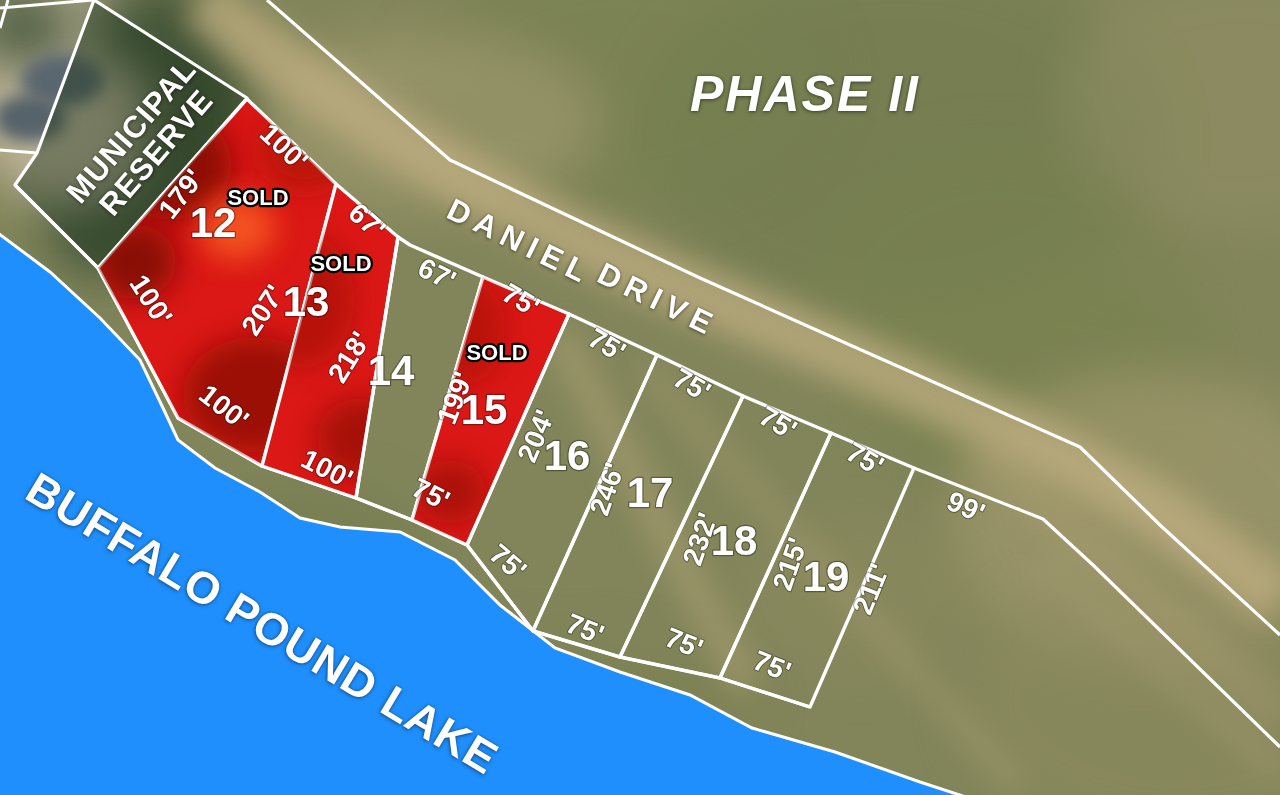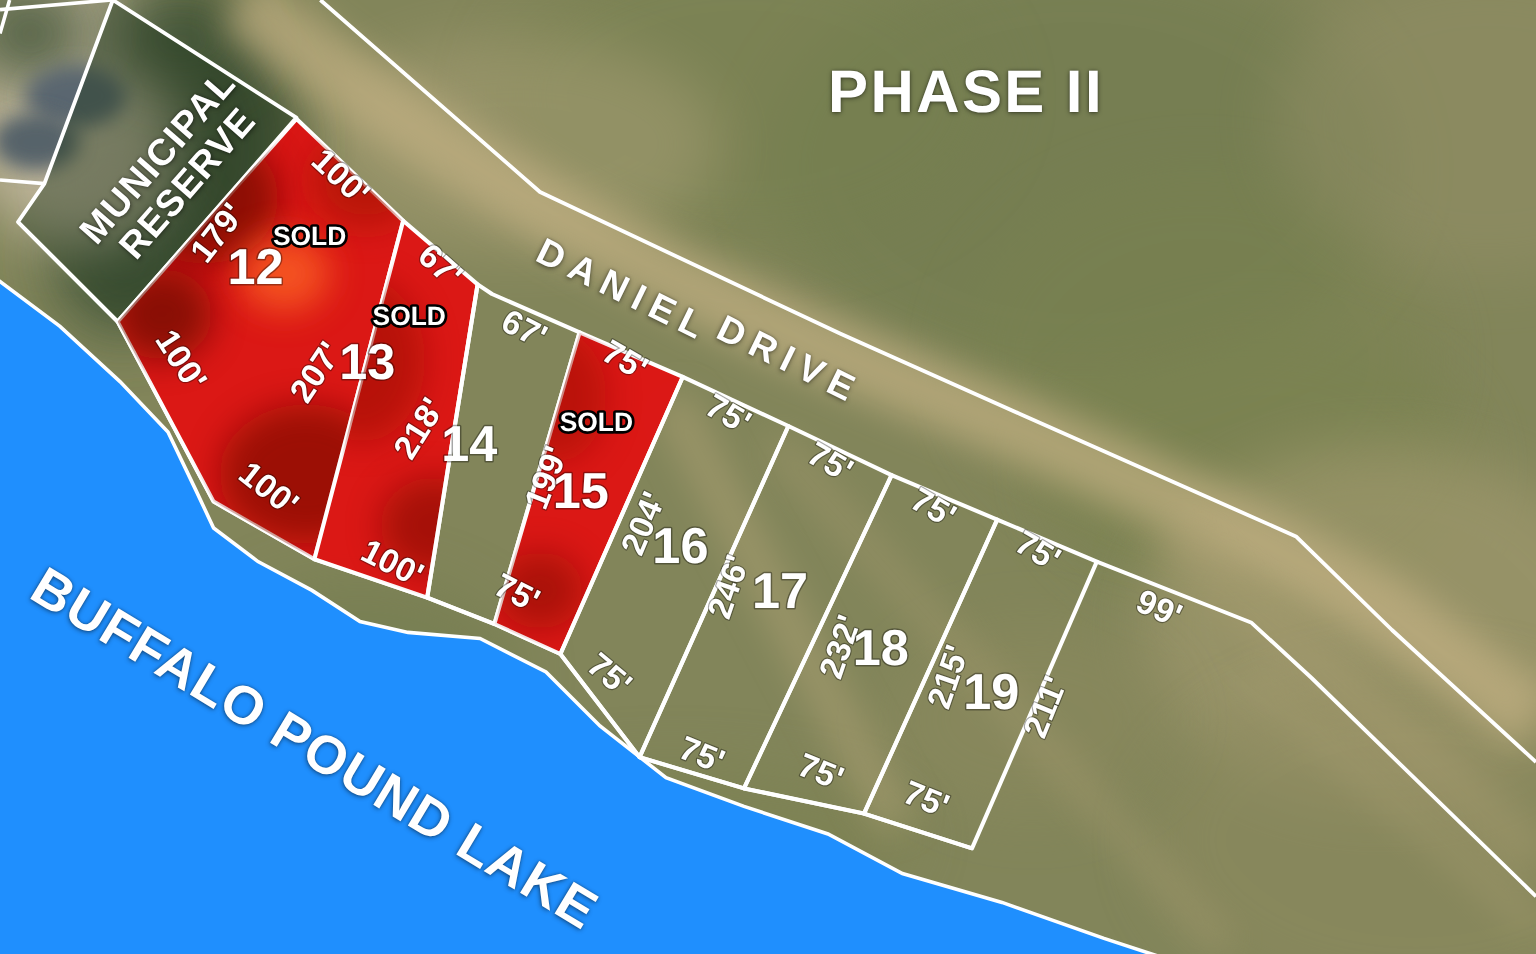--- a/index.html
+++ b/index.html
@@ -135,21 +135,21 @@
       <text x="0" y="0" fill="#fff" font-family="&quot;Liberation Sans&quot;,&quot;DejaVu Sans&quot;,sans-serif" font-weight="bold" font-size="22" text-anchor="middle" dominant-baseline="central" transform="translate(341,263) rotate(0)" stroke="#000" stroke-width="4.5" paint-order="stroke" stroke-linejoin="round">SOLD</text>
       <text x="0" y="0" fill="#fff" font-family="&quot;Liberation Sans&quot;,&quot;DejaVu Sans&quot;,sans-serif" font-weight="bold" font-size="42" text-anchor="middle" dominant-baseline="central" transform="translate(391,370) rotate(0)" stroke="rgba(0,0,0,0.35)" stroke-width="2.5" paint-order="stroke" stroke-linejoin="round">14</text>
       <text x="0" y="0" fill="#fff" font-family="&quot;Liberation Sans&quot;,&quot;DejaVu Sans&quot;,sans-serif" font-weight="bold" font-size="42" text-anchor="middle" dominant-baseline="central" transform="translate(484,409) rotate(0)" stroke="rgba(0,0,0,0.35)" stroke-width="2.5" paint-order="stroke" stroke-linejoin="round">15</text>
       <text x="0" y="0" fill="#fff" font-family="&quot;Liberation Sans&quot;,&quot;DejaVu Sans&quot;,sans-serif" font-weight="bold" font-size="22" text-anchor="middle" dominant-baseline="central" transform="translate(497,352) rotate(0)" stroke="#000" stroke-width="4.5" paint-order="stroke" stroke-linejoin="round">SOLD</text>
       <text x="0" y="0" fill="#fff" font-family="&quot;Liberation Sans&quot;,&quot;DejaVu Sans&quot;,sans-serif" font-weight="bold" font-size="42" text-anchor="middle" dominant-baseline="central" transform="translate(567,455) rotate(0)" stroke="rgba(0,0,0,0.35)" stroke-width="2.5" paint-order="stroke" stroke-linejoin="round">16</text>
       <text x="0" y="0" fill="#fff" font-family="&quot;Liberation Sans&quot;,&quot;DejaVu Sans&quot;,sans-serif" font-weight="bold" font-size="42" text-anchor="middle" dominant-baseline="central" transform="translate(650,492) rotate(0)" stroke="rgba(0,0,0,0.35)" stroke-width="2.5" paint-order="stroke" stroke-linejoin="round">17</text>
       <text x="0" y="0" fill="#fff" font-family="&quot;Liberation Sans&quot;,&quot;DejaVu Sans&quot;,sans-serif" font-weight="bold" font-size="42" text-anchor="middle" dominant-baseline="central" transform="translate(734,540) rotate(0)" stroke="rgba(0,0,0,0.35)" stroke-width="2.5" paint-order="stroke" stroke-linejoin="round">18</text>
       <text x="0" y="0" fill="#fff" font-family="&quot;Liberation Sans&quot;,&quot;DejaVu Sans&quot;,sans-serif" font-weight="bold" font-size="42" text-anchor="middle" dominant-baseline="central" transform="translate(826,576) rotate(0)" stroke="rgba(0,0,0,0.35)" stroke-width="2.5" paint-order="stroke" stroke-linejoin="round">19</text>
     </svg>
 
-  <div class="maplabel" id="phase-label" style="left:805px;top:76px;">PHASE II</div>
+  <div class="maplabel" id="phase-label" style="left:805px;top:94px;font-style:italic;">PHASE II</div>
 
   <div class="maplabel" id="daniel-label" style="left:520px;top:242px;--r:26deg;">DANIEL</div>
 
   <div class="maplabel" id="drive-label" style="left:658px;top:300px;--r:26deg;">DRIVE</div>
 
   <div class="maplabel" id="lake-label" style="left:262px;top:624px;--r:31deg;">BUFFALO POUND LAKE</div>
 
   <div class="maplabel" id="reserve-label" style="left:144px;top:142px;--r:-49deg;">
     <div>MUNICIPAL</div>
     <div>RESERVE</div>

